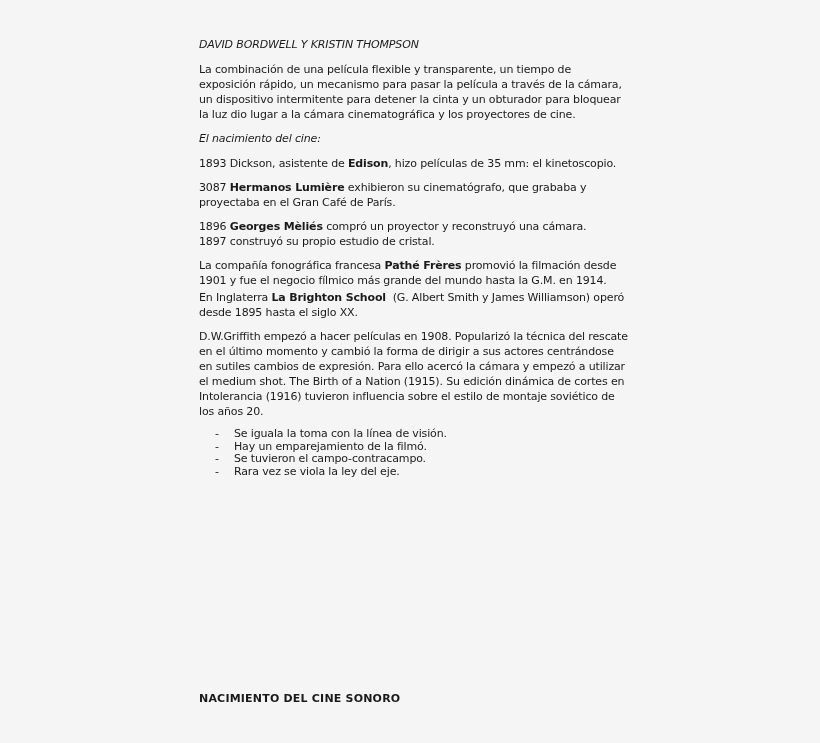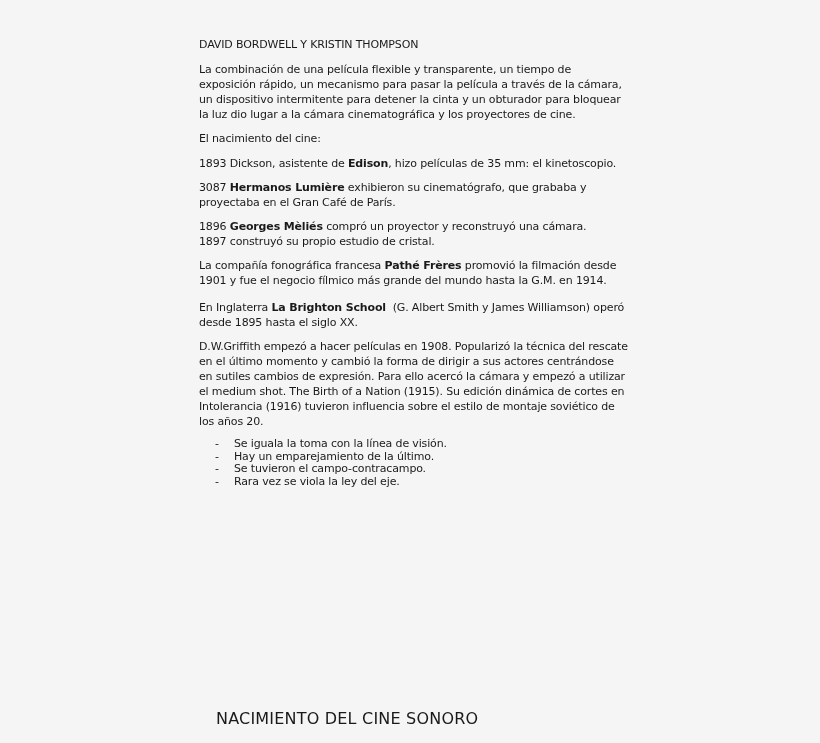--- a/index.html
+++ b/index.html
@@ -20,70 +20,70 @@
       left: 199px;
       top: 37px;
       width: 430px;
       font-size: 11px;
       line-height: 15px;
       letter-spacing: -0.15px;
     }
     .p {
       margin: 0 0 9px 0;
     }
-    .title-line { margin-bottom: 10px; }
+    .title-line { margin-bottom: 10px; font-style: italic; }
     b { font-weight: bold; text-align: center; }
     .list {
       margin: 2px 0 9px 0;
       padding: 0;
       list-style: none;
       line-height: 12.5px;
     }
     .list li {
       position: relative;
       padding-left: 35px;
     }
     .list li .dash {
       position: absolute;
       left: 16px;
     }
     .section-heading {
       position: absolute;
       left: 199px;
       top: 692px;
-      font-size: 16px;
-      font-weight: normal;
+      font-size: 11px;
+      font-weight: bold;
       letter-spacing: 0.2px;
-      margin: 17px;
+      margin: 0;
     }
   </style>
 </head>
 <body>
 
 <div class="page">
   <p class="p title-line">DAVID BORDWELL Y KRISTIN THOMPSON</p>
   <p class="p">La combinación de una película flexible y transparente, un tiempo de exposición rápido, un mecanismo para pasar la película a través de la cámara, un dispositivo intermitente para detener la cinta y un obturador para bloquear la luz dio lugar a la cámara cinematográfica y los proyectores de cine.</p>
   <p class="p title-line">El nacimiento del cine:</p>
 
   <p class="p"><span>1893 Dickson, asistente de </span><b>Edison</b><span>, hizo películas de 35 mm: el kinetoscopio.</span></p>
 
   <p class="p"><span>3087 </span><b>Hermanos Lumière</b><span> exhibieron su cinematógrafo, que grababa y proyectaba en el Gran Café de París.</span></p>
 
   <p class="p"><span>1896 </span><b>Georges Mèliés</b><span> compró un proyector y reconstruyó una cámara.</span><br><span>1897 construyó su propio estudio de cristal.</span></p>
 
-  <p class="p" style="margin-bottom:12px"><span>La compañía fonográfica francesa </span><b>Pathé Frères</b><span> promovió la filmación desde 1901 y fue el negocio fílmico más grande del mundo hasta la G.M. en 1914.</span></p>
+  <p class="p" style="margin-bottom:2px"><span>La compañía fonográfica francesa </span><b>Pathé Frères</b><span> promovió la filmación desde 1901 y fue el negocio fílmico más grande del mundo hasta la G.M. en 1914.</span></p>
 
   <p class="p"><span>En Inglaterra </span><b>La Brighton School</b><span style="white-space:pre-wrap">  (G. Albert Smith y James Williamson) operó desde 1895 hasta el siglo XX.</span></p>
 
 
   <p class="p">D.W.Griffith empezó a hacer películas en 1908. Popularizó la técnica del rescate en el último momento y cambió la forma de dirigir a sus actores centrándose en sutiles cambios de expresión. Para ello acercó la cámara y empezó a utilizar el medium shot.  The Birth of a Nation (1915). Su edición dinámica de cortes en Intolerancia (1916) tuvieron influencia sobre el estilo de montaje soviético de los años 20.</p>
 
 
   <ul class="list">
     <li><span class="dash">-</span><span>Se iguala la toma con la línea de visión.</span></li>
-    <li><span class="dash">-</span><span>Hay un emparejamiento de la último.</span></li>
+    <li><span class="dash">-</span><span>Hay un emparejamiento de la filmó.</span></li>
     <li><span class="dash">-</span><span>Se tuvieron el campo-contracampo.</span></li>
     <li><span class="dash">-</span><span>Rara vez se viola la ley del eje.</span></li>
   </ul>
 
 </div>
 
 <h2 class="section-heading">NACIMIENTO DEL CINE SONORO</h2>
 
 </body></html>

